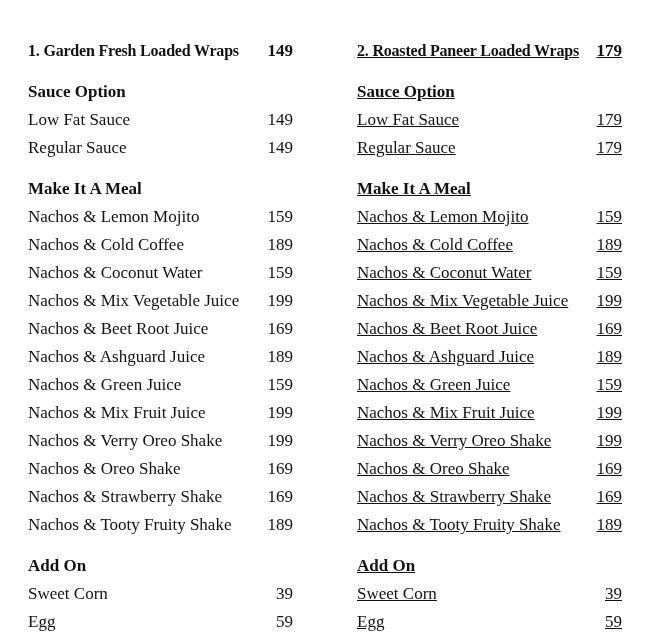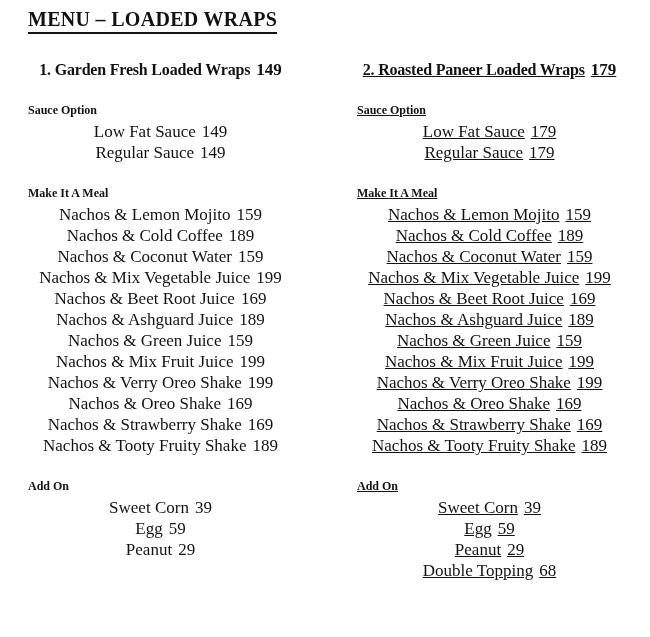--- a/index.html
+++ b/index.html
@@ -33,53 +33,53 @@
   .col {
     width: 265px;
     flex: 0 0 265px;
   }
   .col + .col {
     margin-left: 64px;
     text-decoration: underline;
   }
   .row {
     display: flex;
-    justify-content: center;
+    justify-content: space-between;
     align-items: baseline;
     font-size: 17px;
     line-height: 21px;
     white-space: nowrap;
+    margin-top: 7px;
   }
   .row .price {
     text-align: right;
     padding-left: 6px;
   }
   .hdr-row {
     font-weight: bold;
   }
   .hdr-row .name {
     font-size: 16px;
     letter-spacing: -0.2px;
   }
   .hdr-row .price {
     font-size: 17px;
   }
   .section-title {
-    font-size: 12px;
+    font-size: 17px;
     font-weight: bold;
     line-height: 21px;
     margin-top: 20px;
   }
 </style>
 </head>
 <body>
 
 <div class="page">
 
-  <div class="menu-title">MENU – LOADED WRAPS</div>
 
   <div class="columns">
 
     <div class="col">
       <div class="row hdr-row">
         <span class="name">1. Garden Fresh Loaded Wraps</span>
         <span class="price">149</span>
       </div>
 
       <div>

